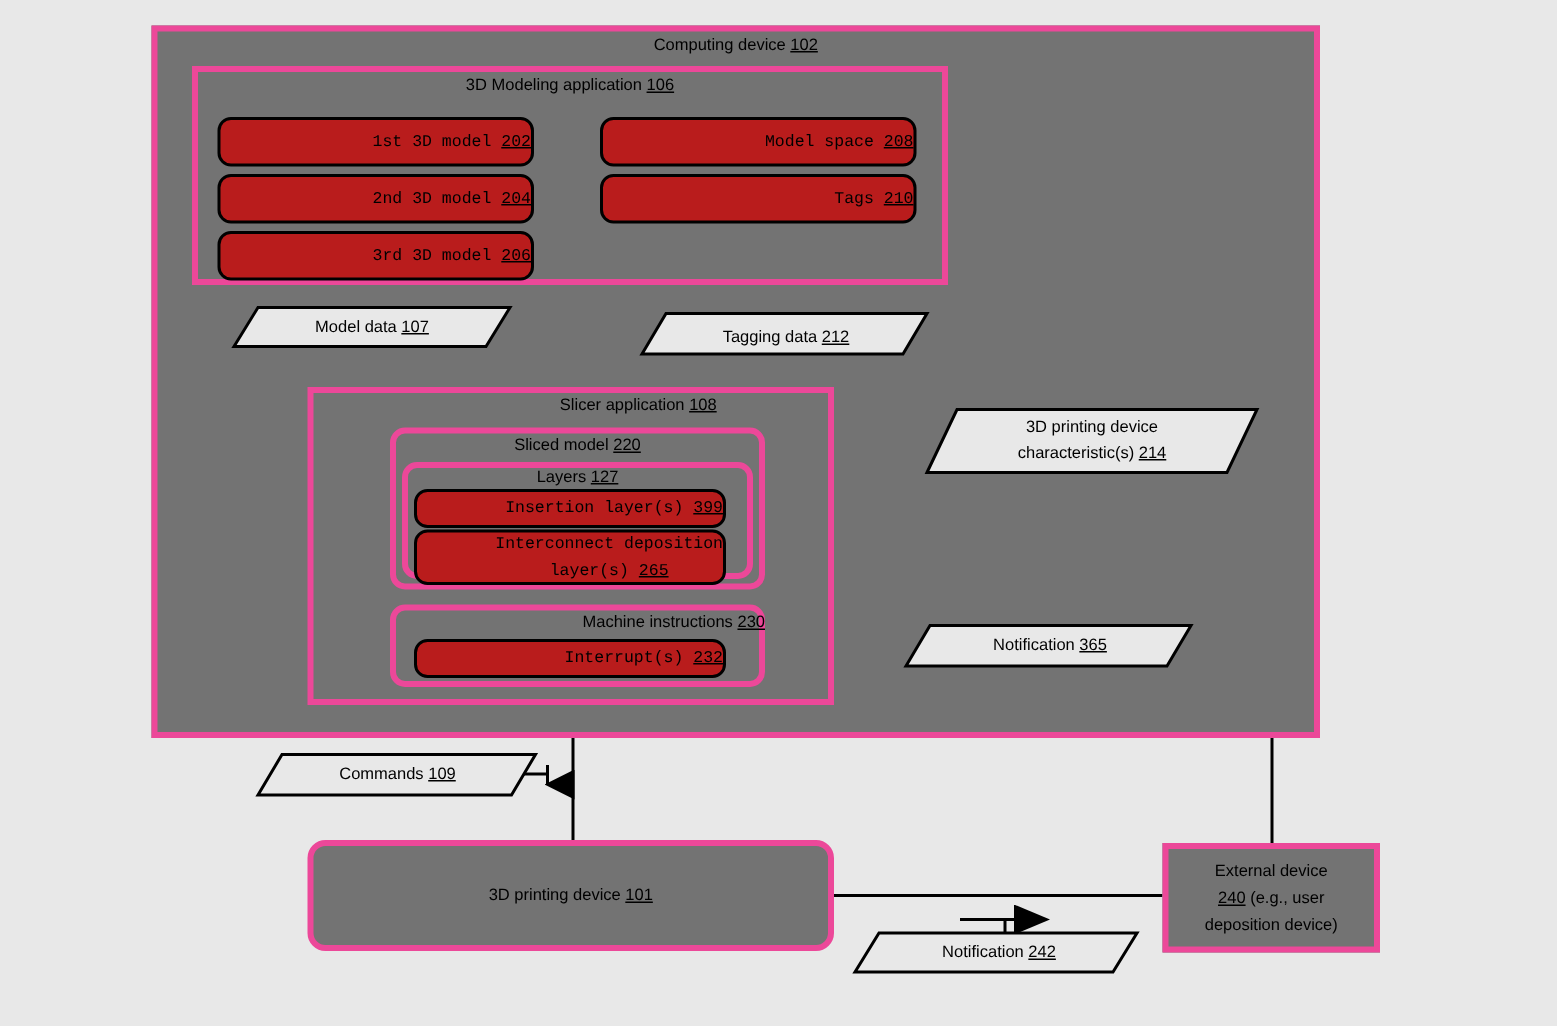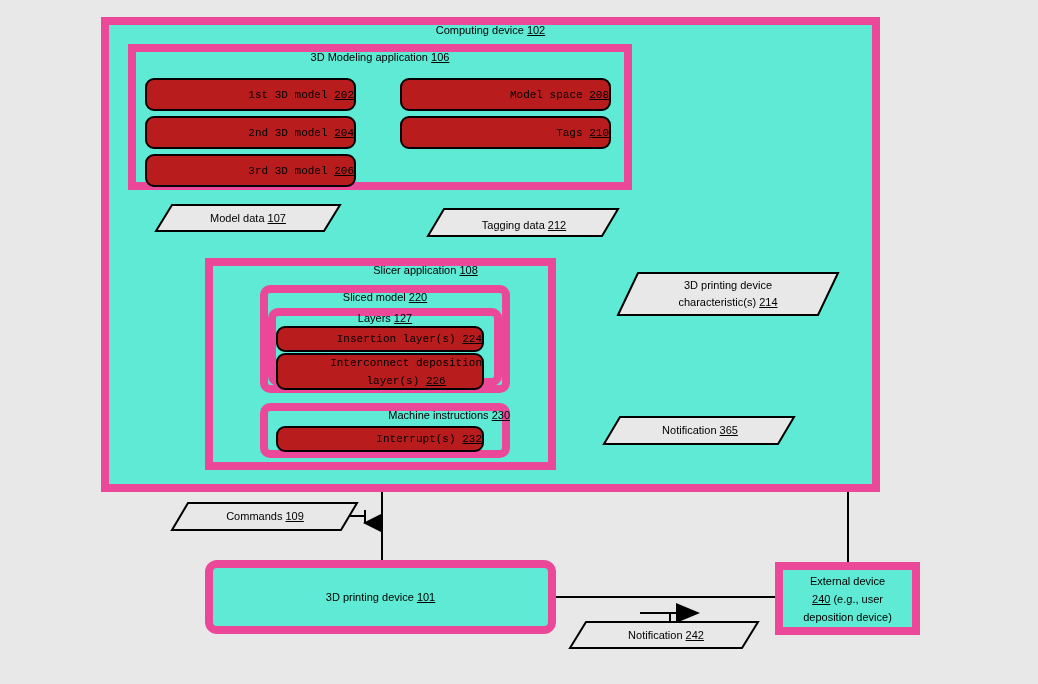--- a/index.html
+++ b/index.html
@@ -16,22 +16,22 @@
     overflow: hidden;
   }
   #canvas {
     position: absolute;
     left: 0; top: 0;
     width: 1038px;
     height: 684px;
   }
   .box {
     position: absolute;
-    border: 8px solid #ec4899;
-    background: #5eead4;
+    border: 4px solid #ec4899;
+    background: #737373;
     box-sizing: border-box;
   }
   .rbox {
     position: absolute;
     border: 2px solid #000;
     border-radius: 9px;
     background: #b91c1c;
     box-sizing: border-box;
     display: flex;
     align-items: center;
@@ -172,28 +172,28 @@
     <span>Sliced model </span><u>220</u>
   </div>
 
   <div class="box" style="left:268px; top:308px; width:234px; height:78px; border-radius:10px;"></div>
   <div class="title lbl" style="left:268px; top:309px; width:234px;">
     <span>Layers </span><u>127</u>
   </div>
 
   <div class="rbox lbl" style="left:276px; top:326px; width:208px; height:26px;">
     <span>
-      <span>Insertion layer(s) </span><u>224</u>
+      <span>Insertion layer(s) </span><u>399</u>
     </span>
   </div>
 
   <div class="rbox lbl" style="left:276px; top:353px; width:208px; height:37px;">
     <span style="display:block;">
       <span style="display:block;">Interconnect deposition</span>
-      <span style="display:block;"><span>layer(s) </span><u>226</u></span>
+      <span style="display:block;"><span>layer(s) </span><u>265</u></span>
     </span>
   </div>
 
   <div class="box" style="left:260px; top:403px; width:250px; height:55px; border-radius:10px;"></div>
   <div class="title lbl" style="left:260px; top:406px; width:250px;text-align:right;">
     <span>Machine instructions </span><u>230</u>
   </div>
 
   <div class="rbox lbl" style="left:276px; top:426px; width:208px; height:26px;">
     <span>

